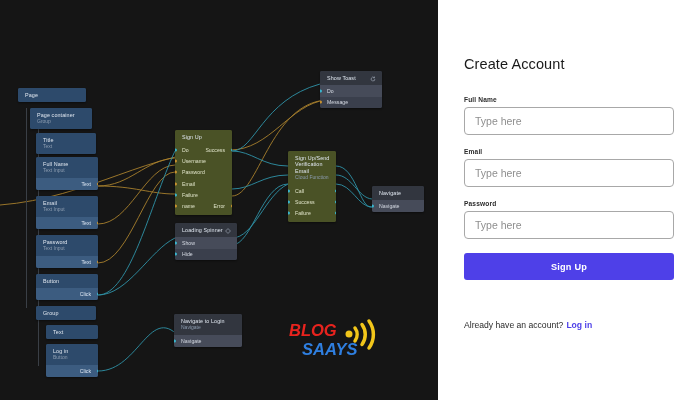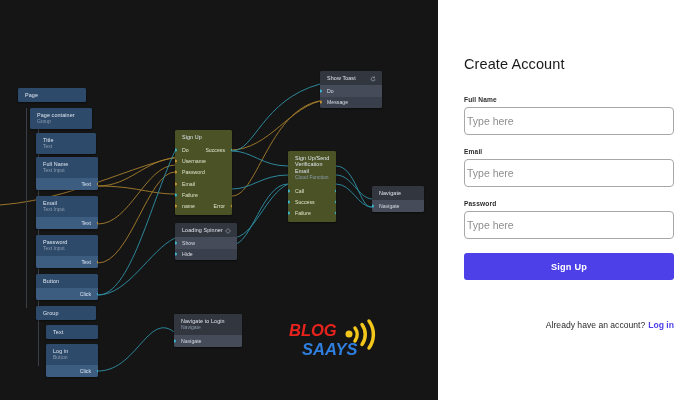--- a/index.html
+++ b/index.html
@@ -98,36 +98,36 @@
     letter-spacing:.1px; margin-bottom:24px;
   }
   .field { margin-bottom:13px; }
   .field label {
     display:block; font-size:6.6px; font-weight:bold;
     color:#2b2b2b; margin-bottom:4px; letter-spacing:.15px;
   }
   .field input {
     display:block; width:100%; height:28px;
     border:1px solid #a8a8a8; border-radius:4px;
-    background:#fff; padding:0 2px;
+    background:#fff; padding:0 10px;
     font-family:"Liberation Sans", sans-serif;
     font-size:10.5px; color:#111;
     outline:none;
   }
   .field input::placeholder { color:#8e8e8e; }
   #signup-btn {
     display:block; width:100%; height:27px;
     margin-top:14px;
     background:#4e40e8; border:none; border-radius:3px;
     color:#fff; font-family:"Liberation Sans", sans-serif;
     font-size:9.2px; font-weight:bold; letter-spacing:.2px;
     cursor:pointer;
   }
   #footer-row {
-    margin-top:40px; text-align:right;
+    margin-top:40px; text-align:left;
     font-size:8.6px; color:#2b2b2b;
   }
   #footer-row a { color:#4e40e8; text-decoration:none; font-weight:bold; margin-left:3px; }
 </style>
 </head>
 <body>
 
 <div id="app">
 
   <div id="canvas">

